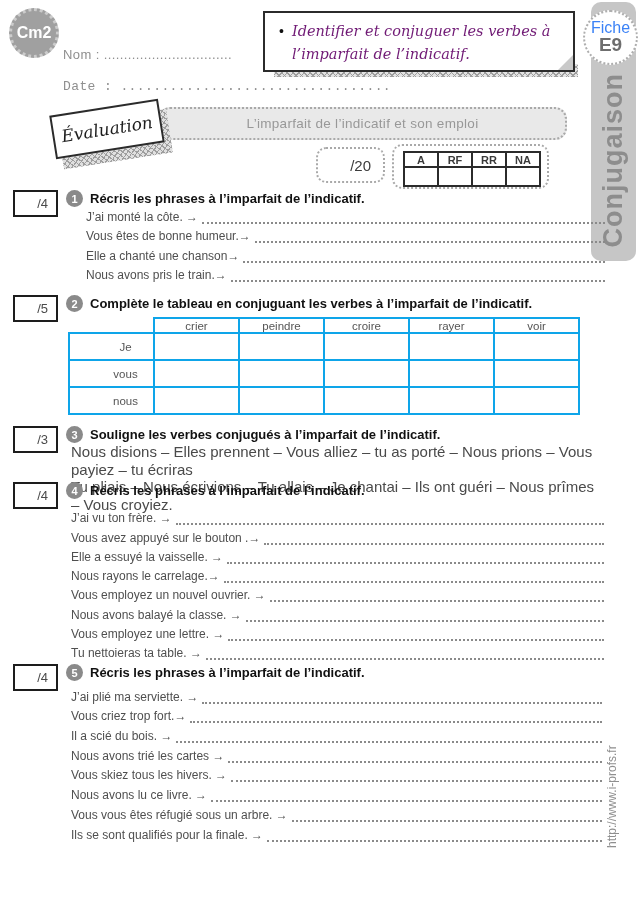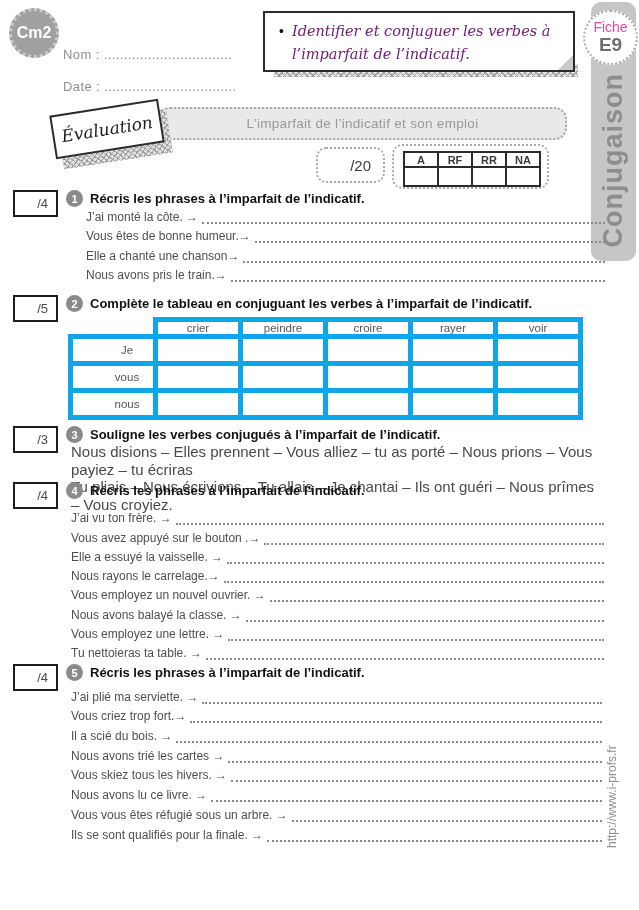--- a/index.html
+++ b/index.html
@@ -7,21 +7,21 @@
   body { font-family:"Liberation Sans", sans-serif; }
   .page { position:relative; width:639px; height:910px; background:#ffffff; overflow:hidden; }
 
   
   .cm2-badge { position:absolute; left:9px; top:8px; width:50px; height:50px;
     background:#a0a0a0; border:3px dotted #cccccc; border-radius:50%;
     display:flex; align-items:center; justify-content:center;
     color:#ffffff; font-weight:bold; font-size:16px; }
   .field-line { position:absolute; left:63px; color:#8f8f8f; font-size:13px; letter-spacing:.4px; }
   .nom-line  { top:47px; }
-  .date-line { top:79px; }
+  .date-line { top:79px;font-family:Liberation Mono, monospace; }
 
   
   .objective-shadow { position:absolute; left:274px; top:64px; width:304px; height:13px;
     background-color:#e3e3e3;
     background-image:repeating-linear-gradient(45deg,#9e9e9e 0 1px,transparent 1px 4px),
                      repeating-linear-gradient(-45deg,#9e9e9e 0 1px,transparent 1px 4px); }
   .objective-box { position:absolute; left:263px; top:11px; width:312px; height:61px;
     background:#ffffff; border:2px solid #2b2b2b; padding:7px 10px 0 14px;
     display:flex; gap:8px; z-index:2; }
   .objective-bullet { font-size:14px; color:#111; line-height:22px; }
@@ -31,21 +31,21 @@
     border-left:15px solid transparent; border-bottom:15px solid #c9c9c9; }
 
   
   .sidebar-bar { position:absolute; left:591px; top:2px; width:45px; height:259px;
     background:#c6c6c6; border-radius:10px; display:flex; align-items:flex-end; justify-content:center; }
   .sidebar-label { writing-mode:vertical-rl; transform:rotate(180deg);
     font-size:27px; font-weight:bold; color:#8d8d8d; letter-spacing:1px; padding-top:14px; }
   .fiche-badge { position:absolute; left:583px; top:10px; width:55px; height:55px;
     background:#ffffff; border:2px dotted #aeaeae; border-radius:50%;
     display:flex; flex-direction:column; align-items:center; justify-content:center; z-index:3; }
-  .fiche-label { font-size:14px; color:#ec4899; line-height:13px; }
+  .fiche-label { font-size:16px; color:#3b82f6; line-height:13px; }
   .fiche-code  { font-size:19px; color:#6e6e6e; font-weight:600; line-height:21px; }
 
   
   .title-banner { position:absolute; left:158px; top:107px; width:409px; height:33px;
     background:#e9e9e9; border:2px dotted #a9a9a9; border-radius:12px;
     display:flex; align-items:center; justify-content:center;
     color:#989898; font-size:13.5px; letter-spacing:.3px; }
   .eval-shadow { position:absolute; left:60px; top:117px; width:110px; height:44px;
     transform:rotate(-9deg);
     background-color:#e0e0e0;
@@ -89,21 +89,21 @@
   .ex4-lines { left:71px; top:509px; width:533px; }
   .ex4-lines .sent-line { height:19.3px; }
   .ex5-lines { left:71px; top:687px; width:531px; }
   .ex5-lines .sent-line { height:19.7px; }
 
   .word-list { position:absolute; left:71px; top:443px; width:525px;
     font-size:15px; color:#4a4a4a; line-height:17.5px; }
 
   
   .conj-table { position:absolute; left:68px; top:317px; border-collapse:collapse; }
-  .conj-table th, .conj-table td { border:5px solid #0ea5e9; font-weight:normal; }
+  .conj-table th, .conj-table td { border:2px solid #0ea5e9; font-weight:normal; }
   .conj-table th.blank { border:none; }
   .conj-table th { width:85px; height:15px; font-size:11.5px; color:#555555; text-align:center; }
   .conj-table td.pronoun { width:49px; font-size:11.5px; color:#555555; text-align:center; }
   .conj-table td { height:27px;padding-left:28px; }
 
   
   .url-vertical { position:absolute; left:605px; top:668px; height:180px;
     writing-mode:vertical-rl; transform:rotate(180deg);
     font-size:12px; color:#8f8f8f; display:flex; align-items:center; }
 </style>

